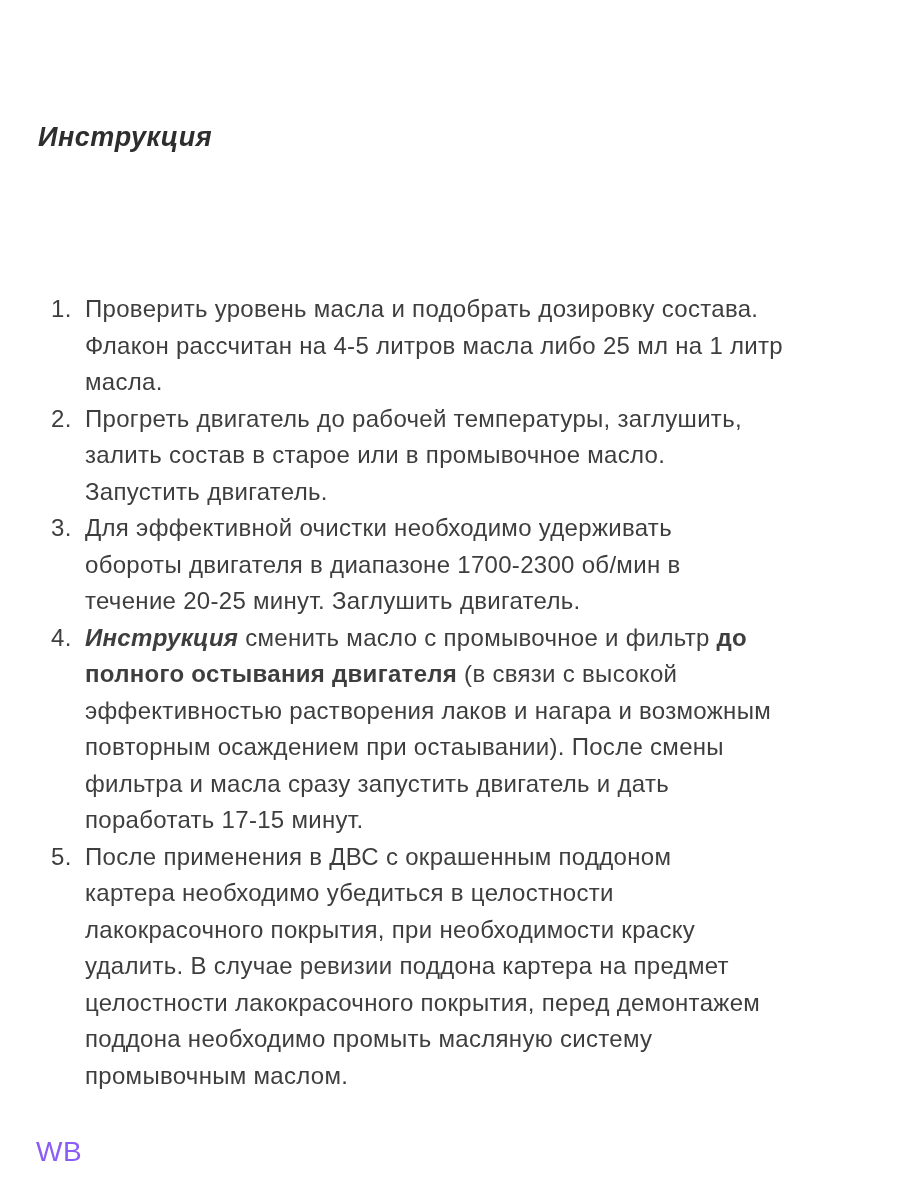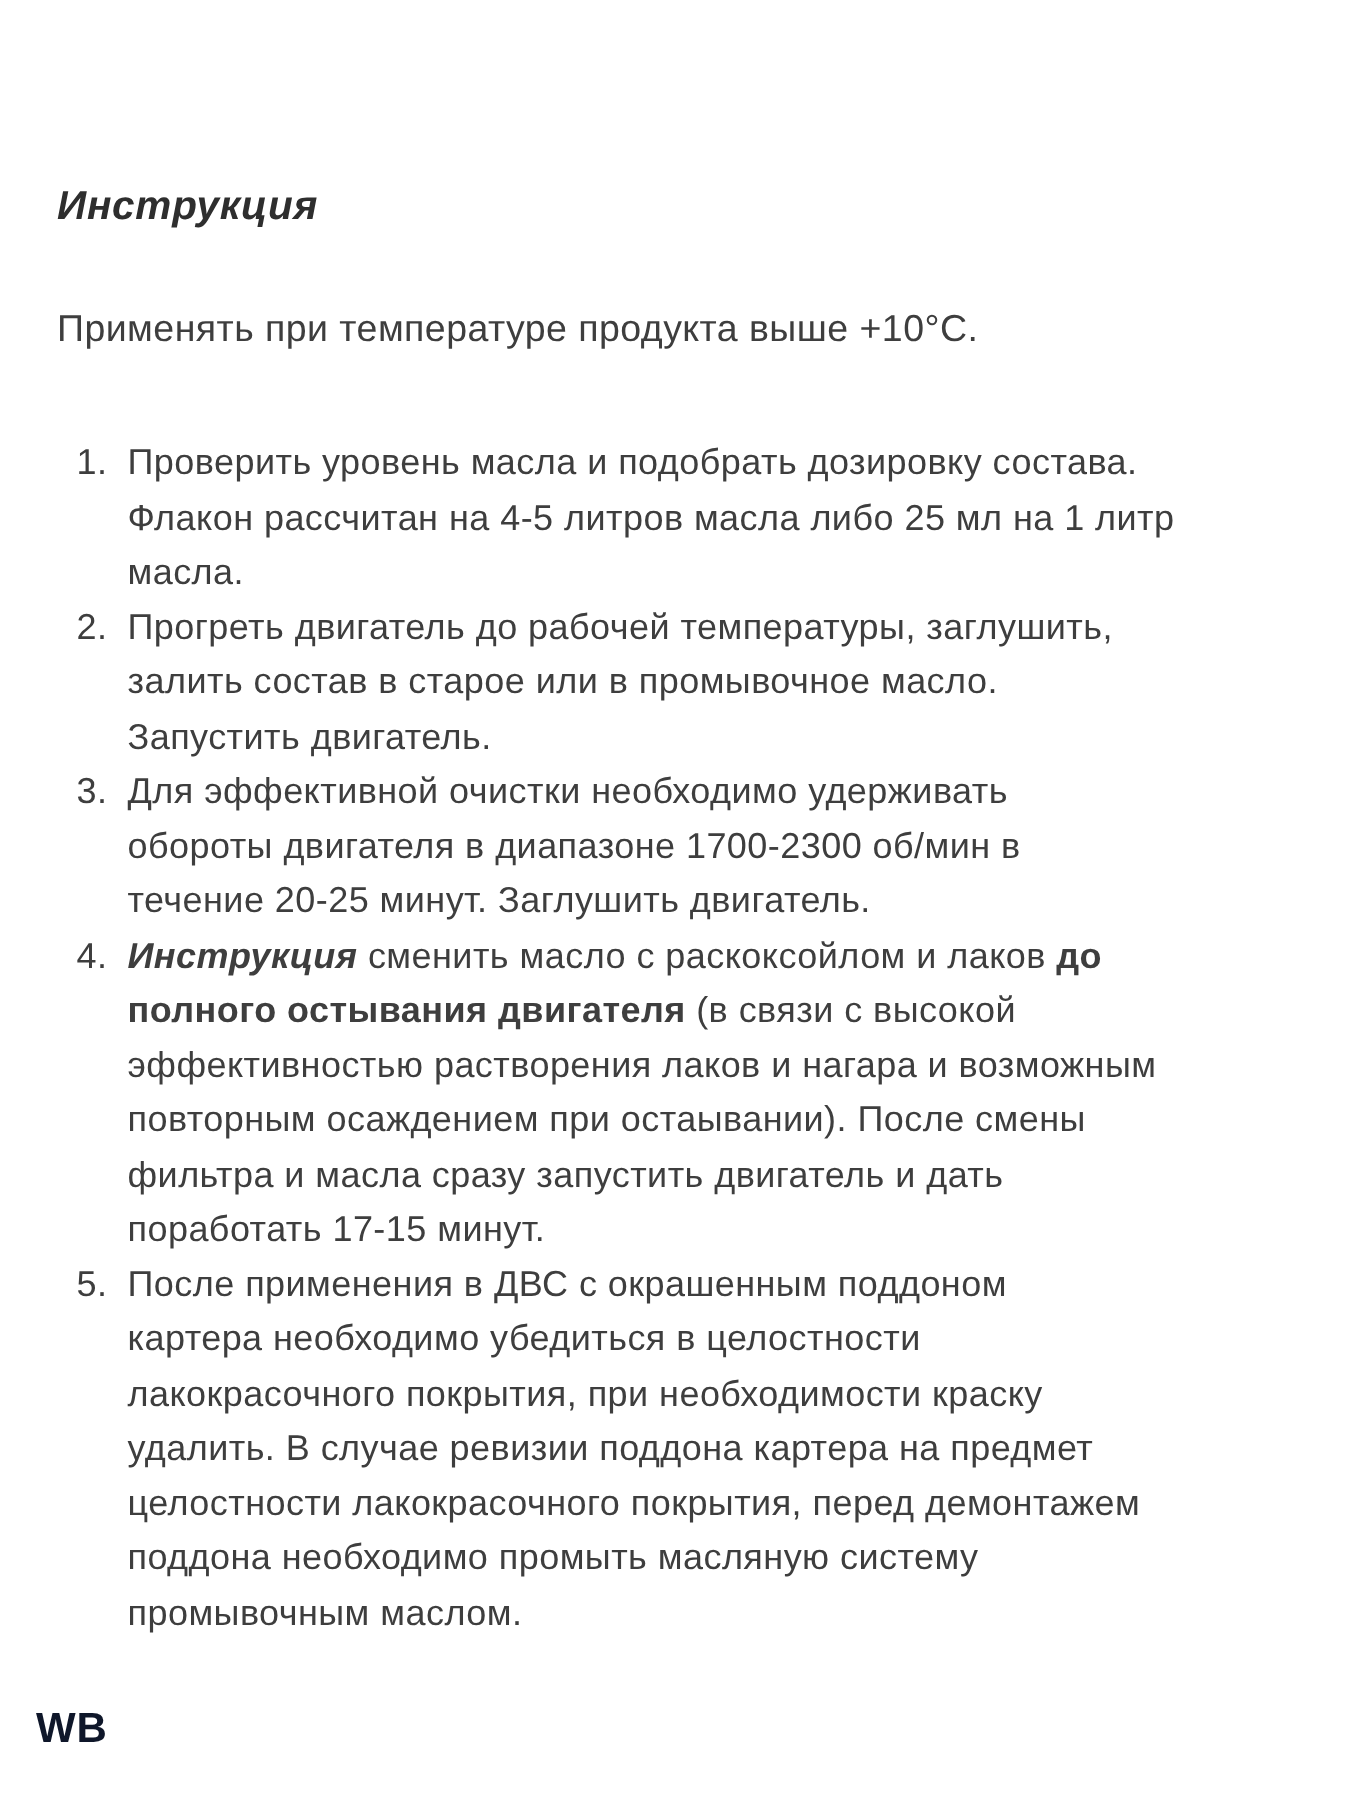--- a/index.html
+++ b/index.html
@@ -49,36 +49,35 @@
   .num {
     position: absolute;
     left: 13px;
     top: 0;
   }
   .txt { white-space: pre-line; }
   .seg-bold { font-weight: 700; }
   .seg-bold-italic { font-weight: 700; font-style: italic; }
   .watermark {
     position: absolute;
-    left: 24px;
+    left: 36px;
     top: 1136px;
     font-size: 28px;
-    font-weight: 700;
-    color: #0f172a;
+    font-weight: 400;
+    color: #8b5cf6;
     letter-spacing: 0.5px;
   }
 </style>
 </head>
 <body>
 
 <div class="page">
 
   <div class="doc-title">Инструкция</div>
 
-  <div class="intro">Применять при температуре продукта выше +10°С.</div>
 
   <ol class="instruction-list">
     <li>
       <span class="num">1.</span>
       <span class="txt">Проверить уровень масла и подобрать дозировку состава.
 Флакон рассчитан на 4-5 литров масла либо 25 мл на 1 литр
 масла.</span>
     </li>
     <li>
       <span class="num">2.</span>
@@ -87,21 +86,21 @@
 Запустить двигатель.</span>
     </li>
     <li>
       <span class="num">3.</span>
       <span class="txt">Для эффективной очистки необходимо удерживать
 обороты двигателя в диапазоне 1700-2300 об/мин в
 течение 20-25 минут. Заглушить двигатель.</span>
     </li>
     <li>
       <span class="num">4.</span>
-      <span class="txt"><span class="seg-bold-italic">Инструкция</span><span> сменить масло с раскоксойлом и лаков </span><span class="seg-bold">до
+      <span class="txt"><span class="seg-bold-italic">Инструкция</span><span> сменить масло с промывочное и фильтр </span><span class="seg-bold">до
 полного остывания двигателя</span><span> (в связи с высокой
 эффективностью растворения лаков и нагара и возможным
 повторным осаждением при остаывании). После смены
 фильтра и масла сразу запустить двигатель и дать
 поработать 17-15 минут.</span></span>
     </li>
     <li>
       <span class="num">5.</span>
       <span class="txt">После применения в ДВС с окрашенным поддоном
 картера необходимо убедиться в целостности

